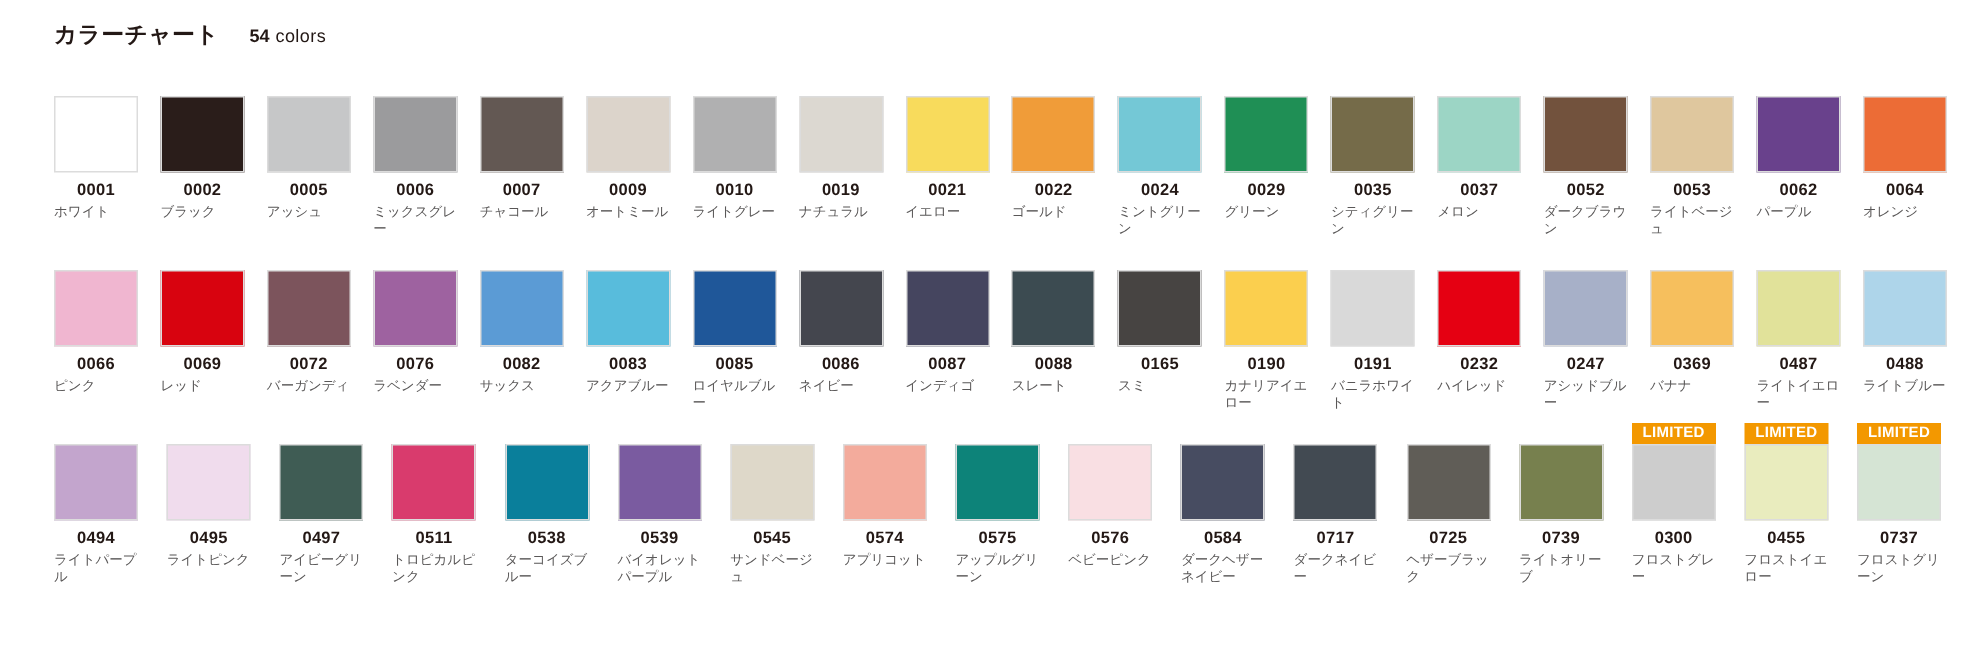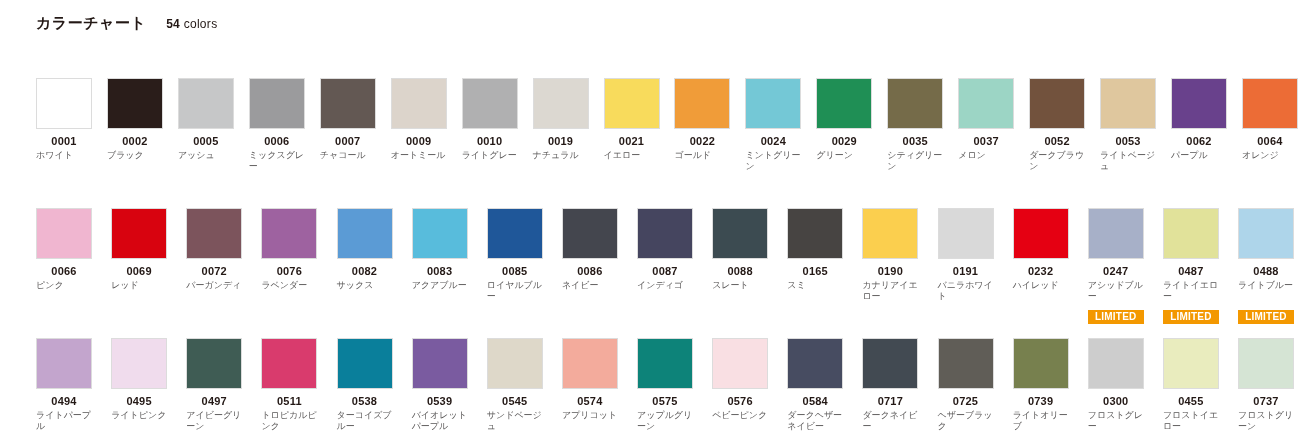--- a/index.html
+++ b/index.html
@@ -62,21 +62,21 @@
   .swatch-cell {
     width: 75.8px;
     box-sizing: border-box;
     display: flex;
     flex-direction: column;
     align-items: flex-start;
   }
   .badge-slot {
     height: 14px;
     width: 56px;
-    margin-bottom: 14px;
+    margin-bottom: 0;
     display: flex;
     align-items: flex-end;
   }
   .limited-badge {
     background: #f39800;
     color: #ffffff;
     font-size: 10px;
     font-weight: bold;
     letter-spacing: 0.2px;
     line-height: 14px;
@@ -318,20 +318,26 @@
           <div class="swatch-name">ハイレッド</div>
         </div>
         <div class="swatch-cell">
           <div class="badge-slot empty"></div>
           <div class="swatch-chip" style="background: rgb(167, 176, 200);"></div>
           <div class="swatch-code">0247</div>
           <div class="swatch-name">アシッドブルー</div>
         </div>
         <div class="swatch-cell">
           <div class="badge-slot empty"></div>
+          <div class="swatch-chip" style="background: rgb(246, 191, 93);"></div>
+          <div class="swatch-code">0369</div>
+          <div class="swatch-name">バナナ</div>
+        </div>
+        <div class="swatch-cell">
+          <div class="badge-slot empty"></div>
           <div class="swatch-chip" style="background: rgb(225, 226, 154);"></div>
           <div class="swatch-code">0487</div>
           <div class="swatch-name">ライトイエロー</div>
         </div>
         <div class="swatch-cell">
           <div class="badge-slot empty"></div>
           <div class="swatch-chip" style="background: rgb(174, 213, 234);"></div>
           <div class="swatch-code">0488</div>
           <div class="swatch-name">ライトブルー</div>
         </div>

